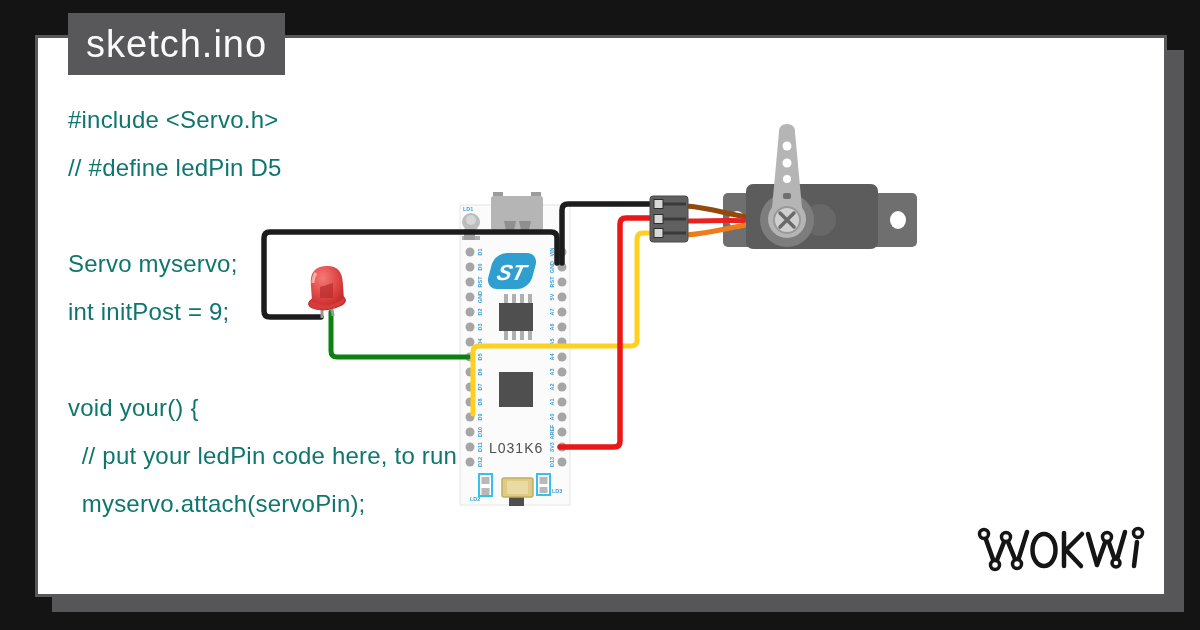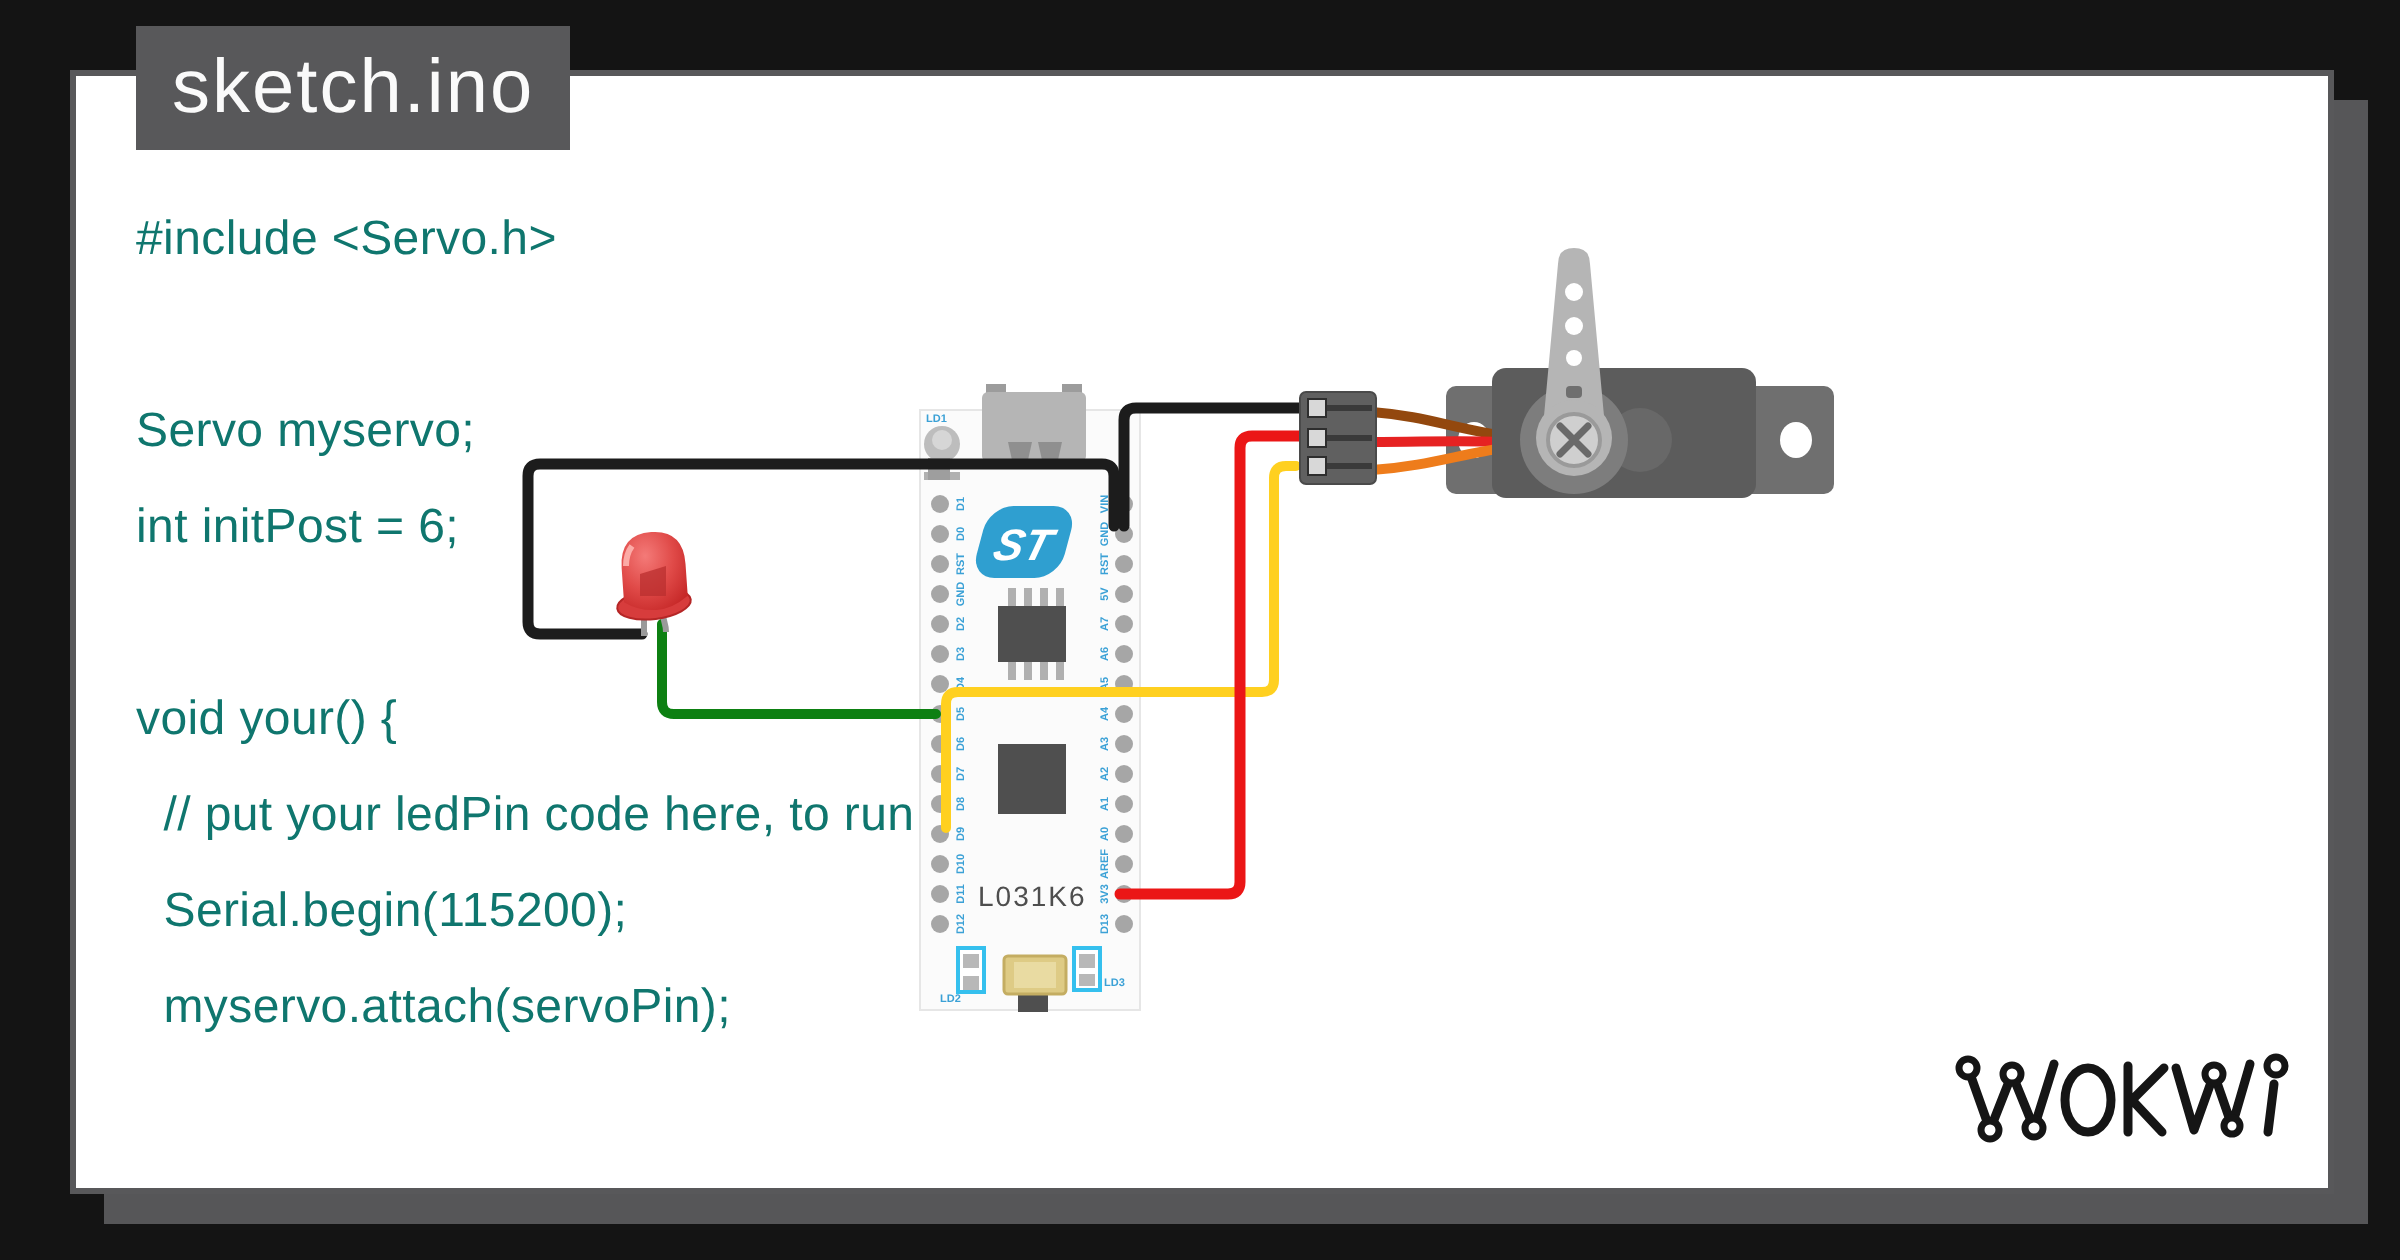--- a/index.html
+++ b/index.html
@@ -27,21 +27,21 @@
     padding:0 18px;z-index:30;
   }
   .circuit{position:absolute;left:0;top:0;z-index:20;pointer-events:none;}
   .wokwi-logo{position:absolute;left:976px;top:520px;z-index:40;}
   .pinlab{font-family:"Liberation Sans",sans-serif;font-size:5.5px;font-weight:bold;fill:#3ba1d6;}
 </style>
 </head>
 <body>
 
 <div class="page">
-  <div class="code"><div>#include &lt;Servo.h&gt;</div><div>&nbsp;</div><div>Servo myservo;</div><div>int initPost = 6;</div><div>&nbsp;</div><div>void your() {</div><div>  // put your ledPin code here, to run once:</div><div>  Serial.begin(115200);</div><div>  myservo.attach(servoPin);</div></div>
+  <div class="code"><div>#include &lt;Servo.h&gt;</div><div>// #define ledPin D5</div><div>&nbsp;</div><div>Servo myservo;</div><div>int initPost = 9;</div><div>&nbsp;</div><div>void your() {</div><div>  // put your ledPin code here, to run once:</div><div>  myservo.attach(servoPin);</div></div>
 </div>
 
 <div class="title-box">
   <span>sketch.ino</span>
 </div>
 
 <svg class="circuit" width="1200" height="630" viewBox="0 0 1200 630">
   <defs>
     <radialGradient id="ledGrad" cx="38%" cy="30%" r="80%">
       <stop offset="0%" stop-color="#f47a78"></stop>

